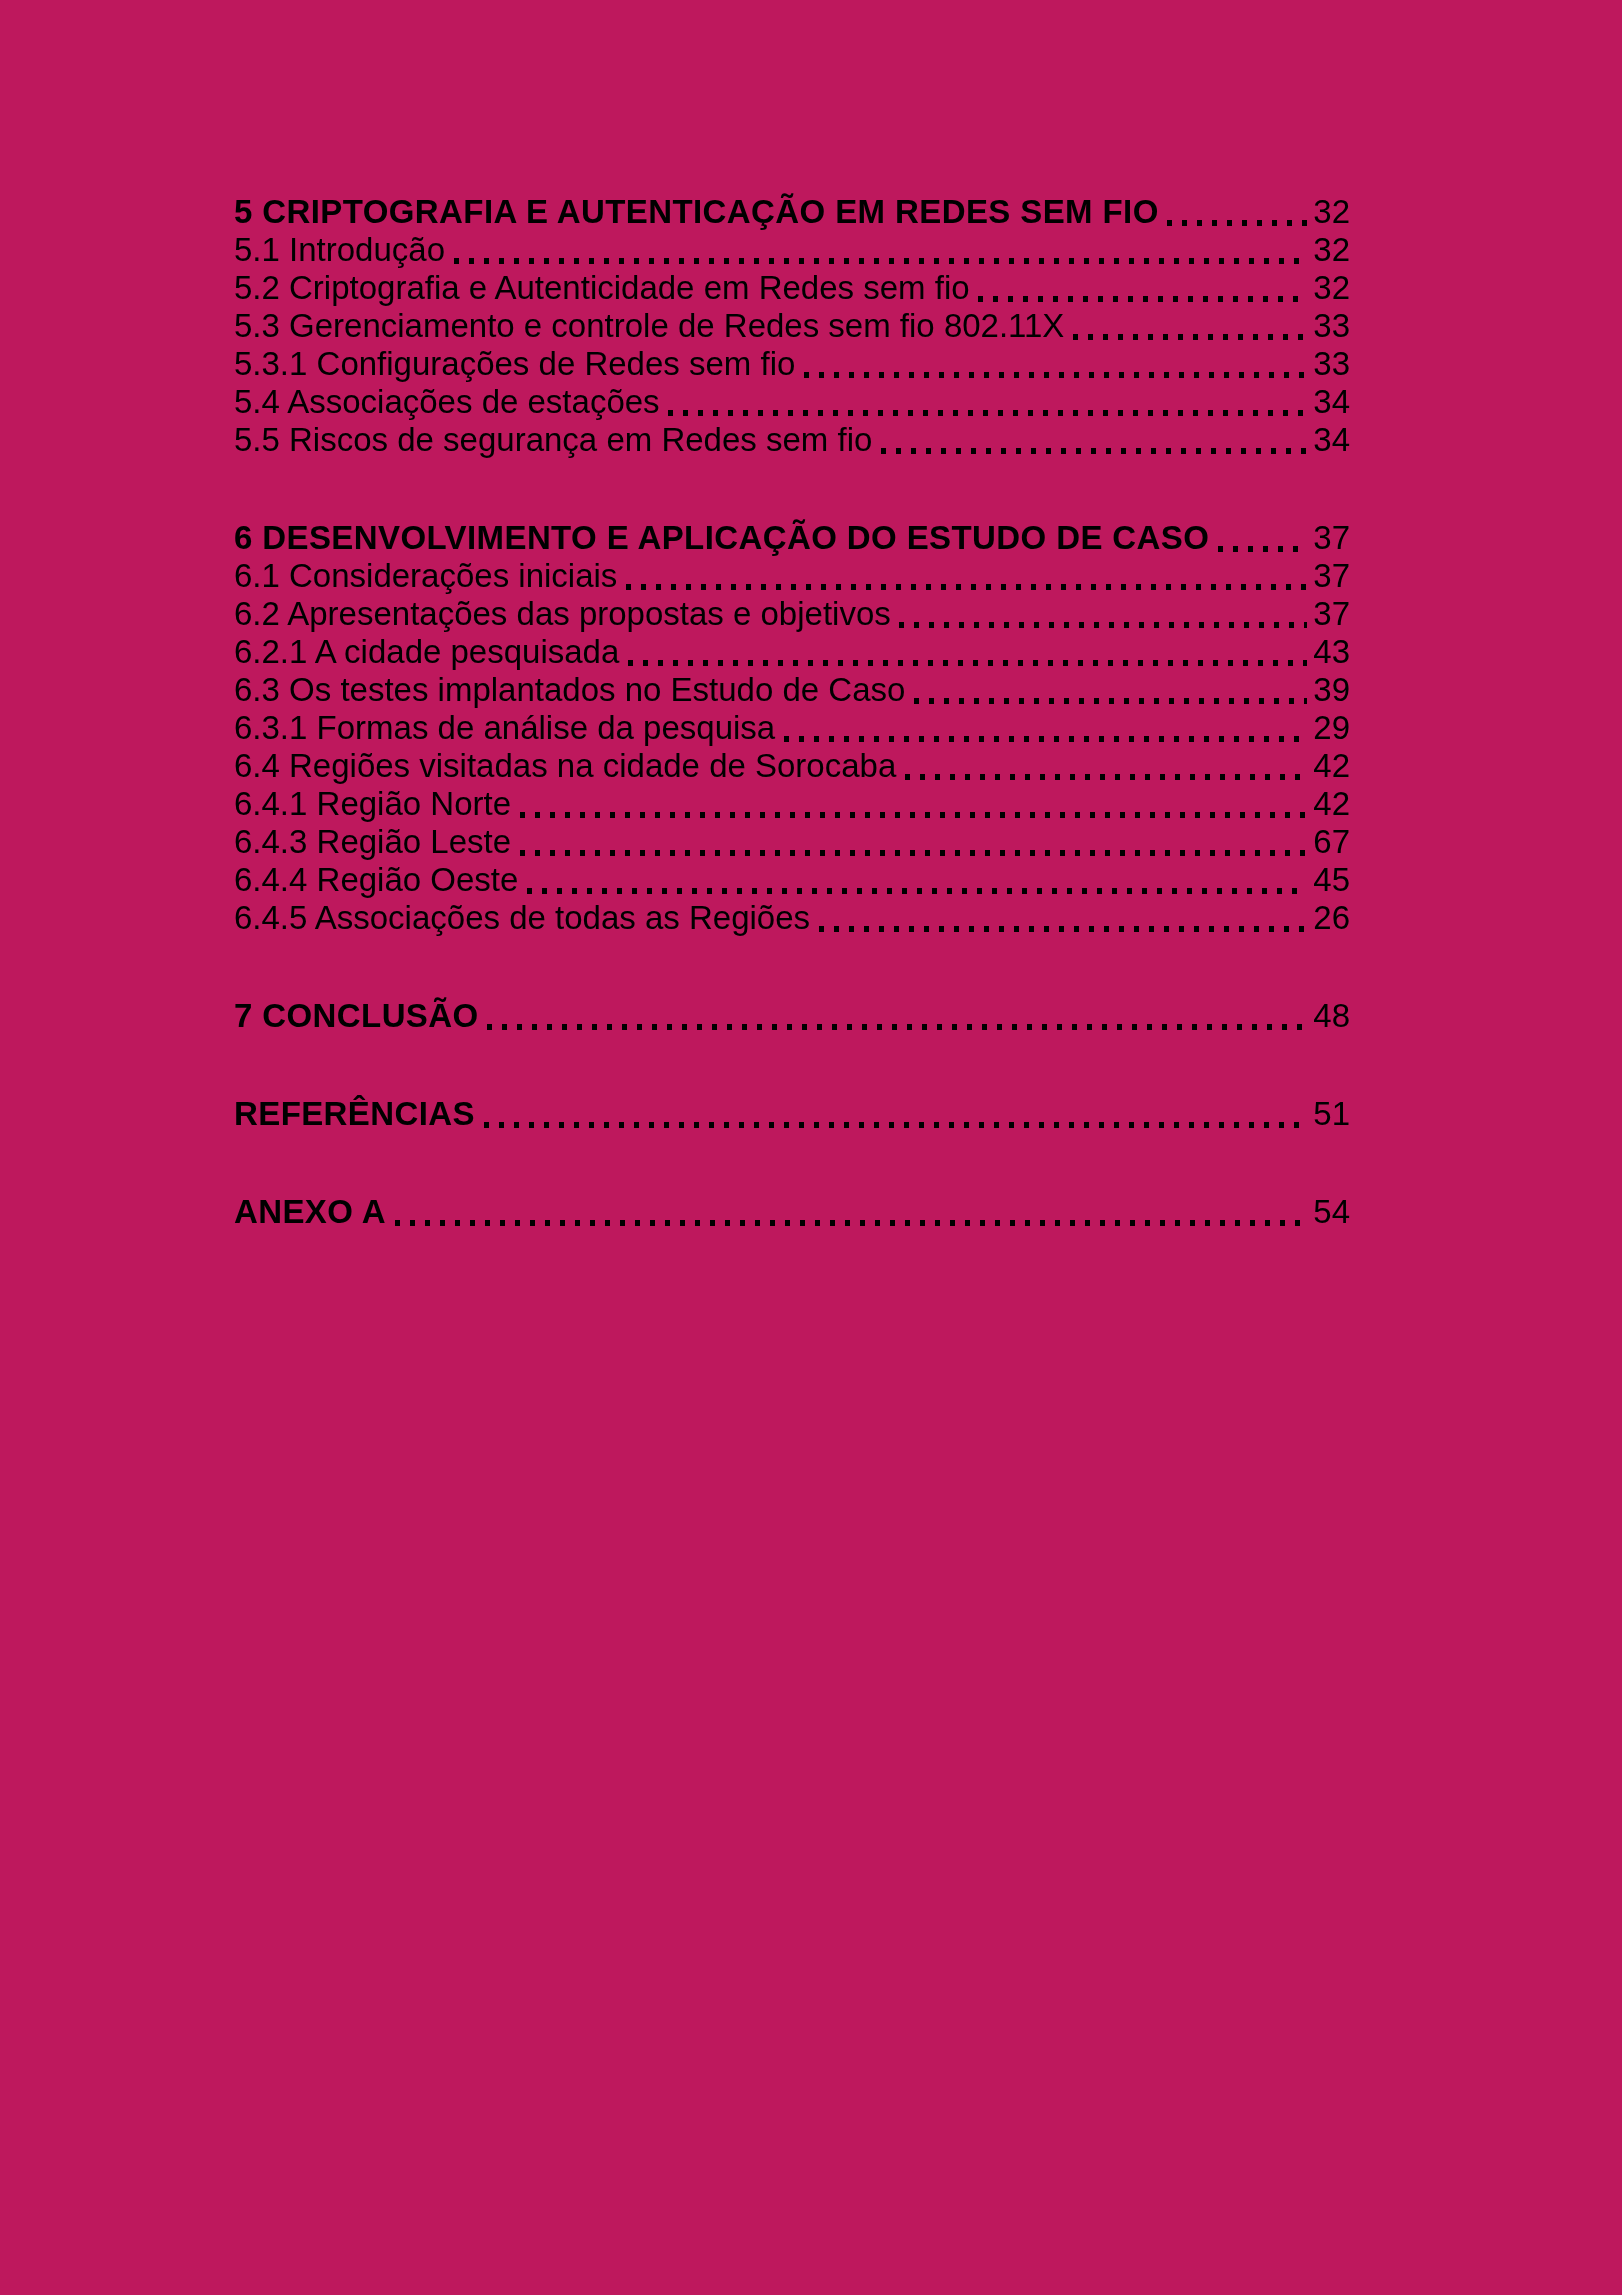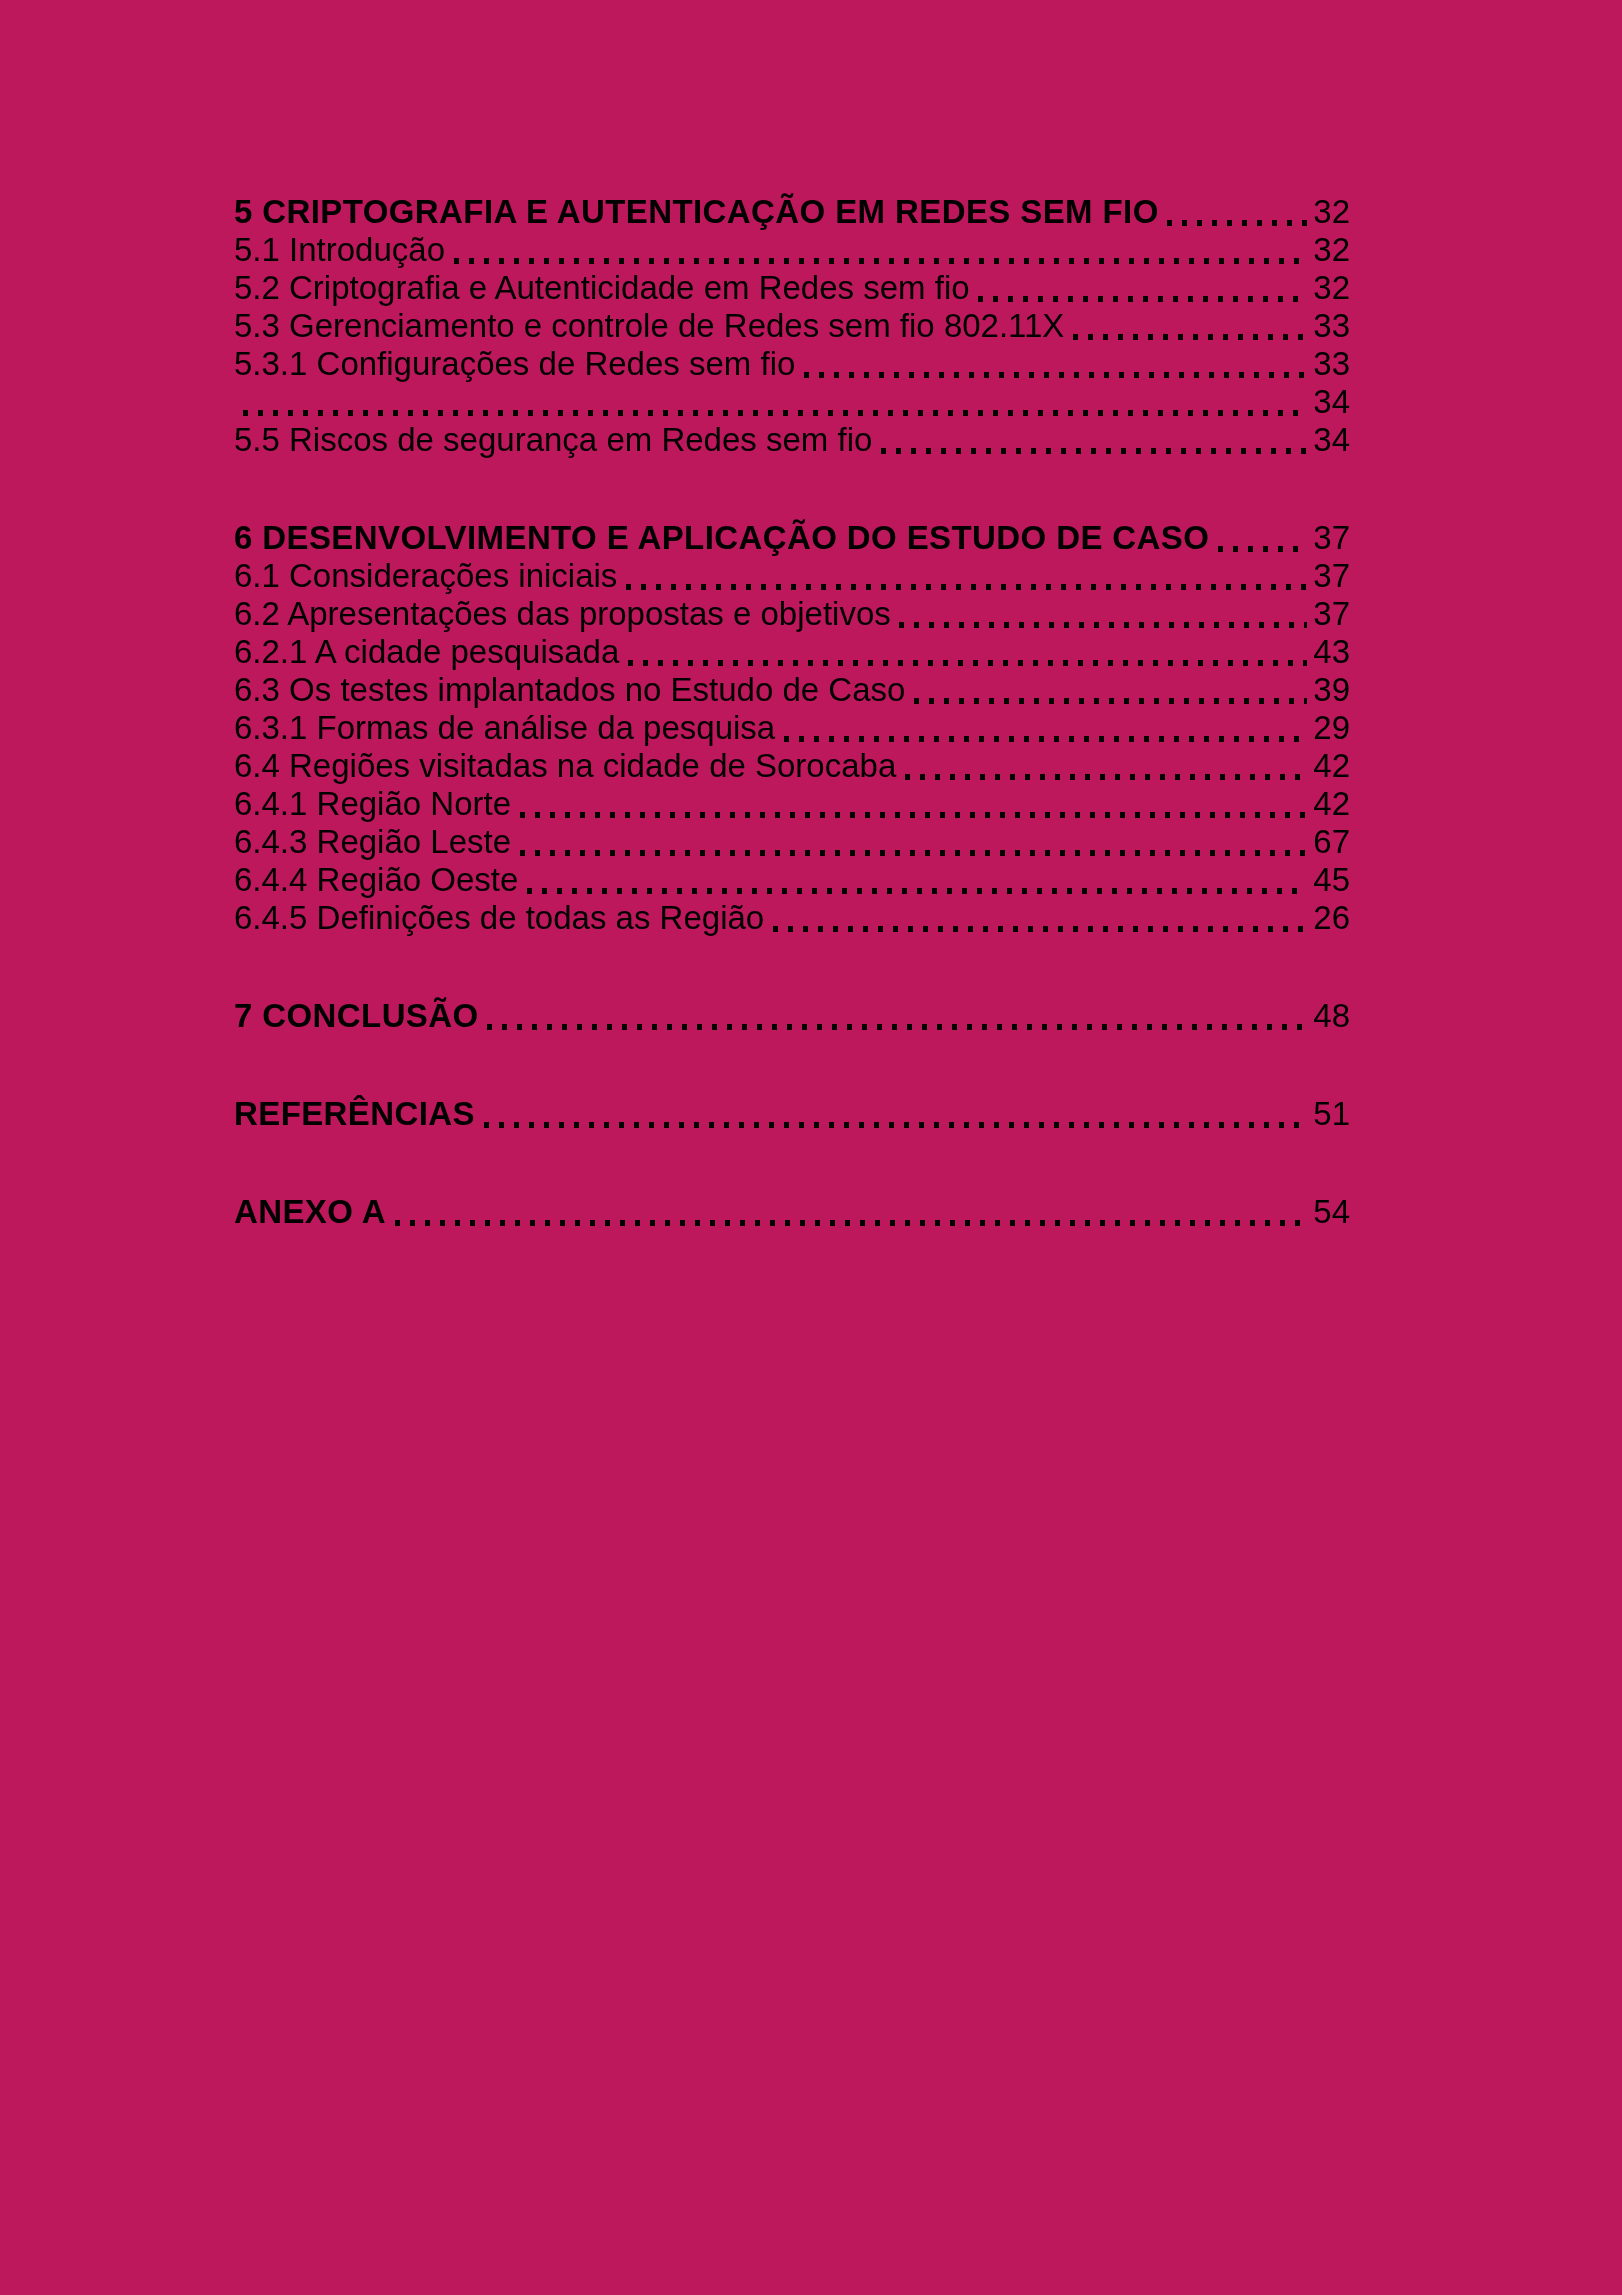--- a/index.html
+++ b/index.html
@@ -79,20 +79,21 @@
     <span class="toc-label">5.3 Gerenciamento e controle de Redes sem fio 802.11X</span>
     <span class="dot-leader"></span>
     <span class="toc-page">33</span>
   </div>
         <div class="toc-row">
     <span class="toc-label">5.3.1 Configurações de Redes sem fio</span>
     <span class="dot-leader"></span>
     <span class="toc-page">33</span>
   </div>
         <div class="toc-row">
+    <span class="toc-label">5.4 Associações de estações</span>
     <span class="dot-leader"></span>
     <span class="toc-page">34</span>
   </div>
         <div class="toc-row">
     <span class="toc-label">5.5 Riscos de segurança em Redes sem fio</span>
     <span class="dot-leader"></span>
     <span class="toc-page">34</span>
   </div>
       </div>
       <div class="toc-group">
@@ -140,21 +141,21 @@
     <span class="toc-label">6.4.3 Região Leste</span>
     <span class="dot-leader"></span>
     <span class="toc-page">67</span>
   </div>
         <div class="toc-row">
     <span class="toc-label">6.4.4 Região Oeste</span>
     <span class="dot-leader"></span>
     <span class="toc-page">45</span>
   </div>
         <div class="toc-row">
-    <span class="toc-label">6.4.5 Definições de todas as Região</span>
+    <span class="toc-label">6.4.5 Associações de todas as Regiões</span>
     <span class="dot-leader"></span>
     <span class="toc-page">26</span>
   </div>
       </div>
       <div class="toc-group">
         <div class="toc-row bold">
     <span class="toc-label">7 CONCLUSÃO</span>
     <span class="dot-leader"></span>
     <span class="toc-page">48</span>
   </div>

